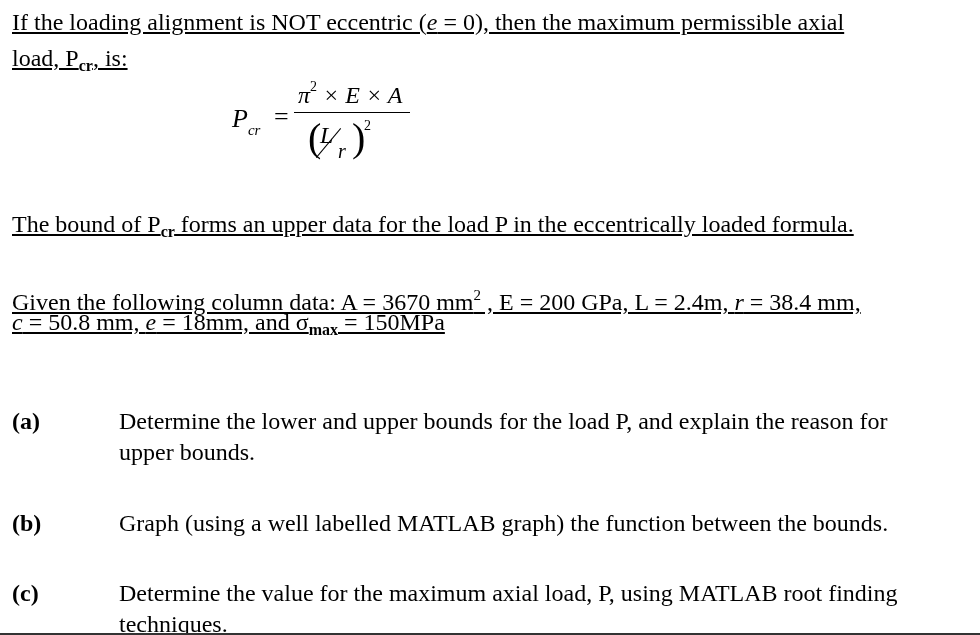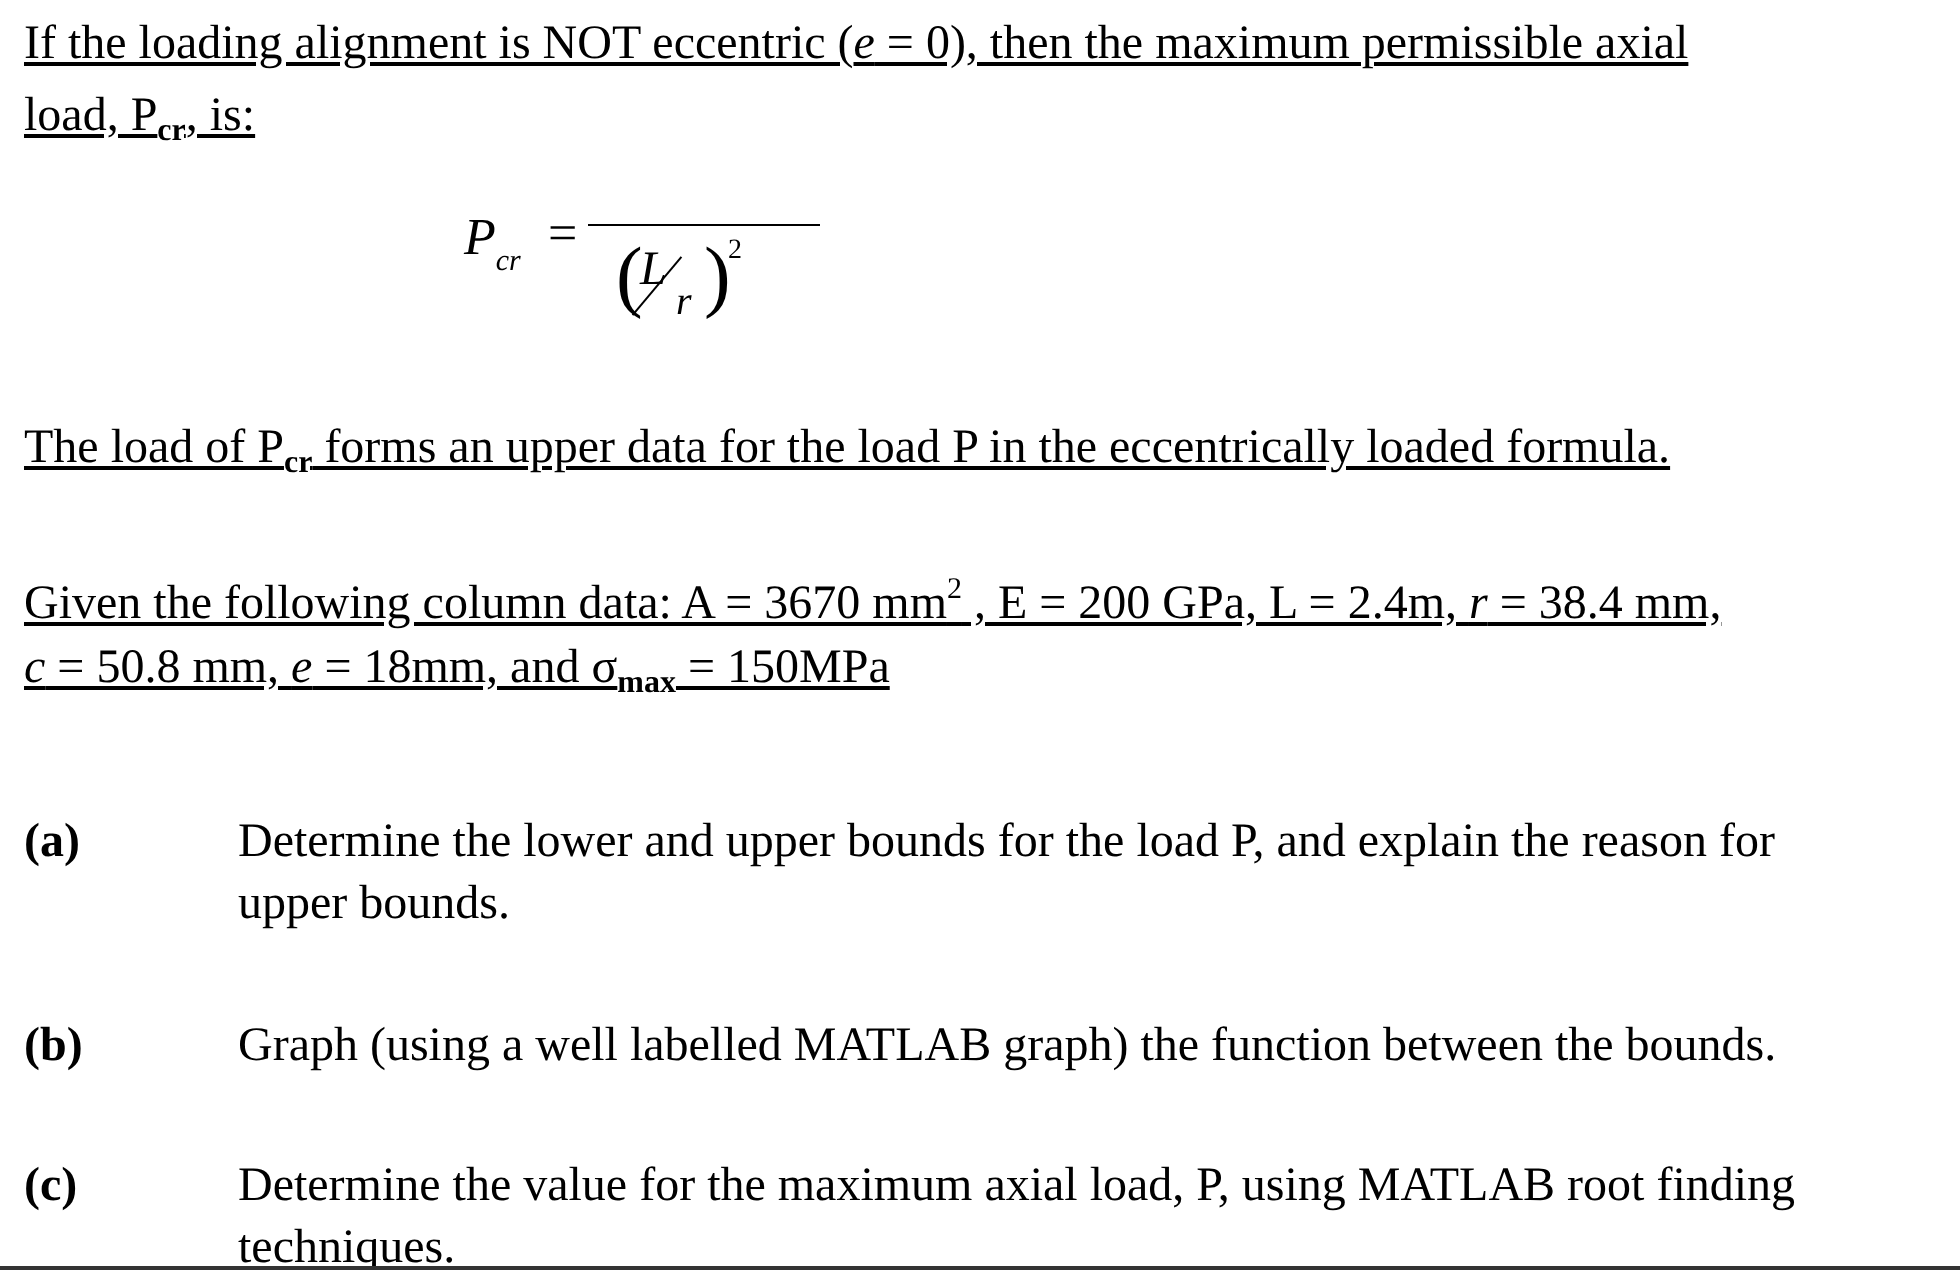--- a/index.html
+++ b/index.html
@@ -39,39 +39,40 @@
 <div class="line" style="top:8px;">
   <span>If the loading alignment is NOT eccentric (</span><span class="it">e</span><span> = 0), then the maximum permissible axial</span>
 </div>
 <div class="line" style="top:44px;">
   <span>load, P</span><sub class="b">cr</sub><span>, is:</span>
 </div>
 
 <div class="formula">
   <span class="f-lhs"><span>P</span><sub>cr</sub></span>
   <span class="f-eq">=</span>
+  <span class="f-num"><span>π</span><sup>2</sup><span> × E × A</span></span>
   <div class="f-bar"></div>
   <div class="f-den">
     <span class="lp">(</span>
     <span class="L">L</span>
     <span class="slash"></span>
     <span class="r">r</span>
     <span class="rp">)</span>
     <span class="sq">2</span>
   </div>
 </div>
 
 <div class="line" style="top:210px;">
-  <span>The load of P</span><sub class="b">cr</sub><span> forms an upper data for the load P in the eccentrically loaded formula.</span>
+  <span>The bound of P</span><sub class="b">cr</sub><span> forms an upper data for the load P in the eccentrically loaded formula.</span>
 </div>
 
 <div class="line" style="top:288px;">
   <span>Given the following column data:   A = 3670 mm</span><sup class="s">2</sup><span> , E = 200 GPa, L = 2.4m, </span><span class="it">r</span><span> = 38.4 mm,</span>
 </div>
-<div class="line" style="top:320px;">
+<div class="line" style="top:308px;">
   <span class="it">c</span><span> = 50.8 mm, </span><span class="it">e</span><span> = 18mm, and σ</span><sub class="b">max</sub><span> = 150MPa</span>
 </div>
 
 <div class="q" style="top:406px;">
   <span class="label">(a)</span>
   <span class="text">Determine the lower and upper bounds for the load P, and explain the reason for</span>
   <span class="text" style="top:31px;">upper bounds.</span>
 </div>
 
 <div class="q" style="top:508px;">

